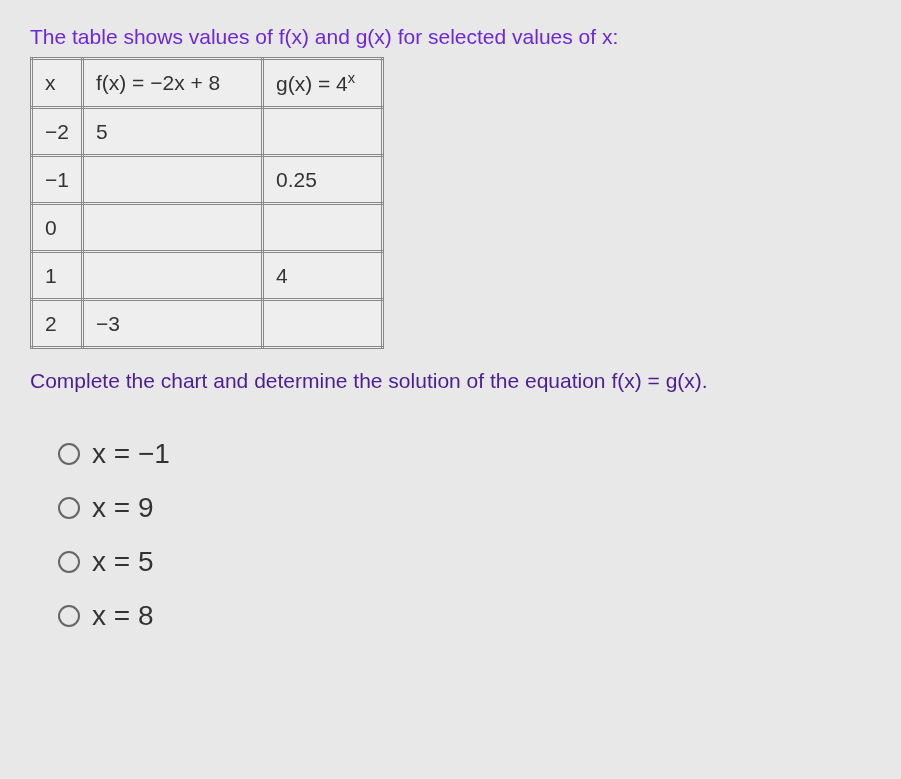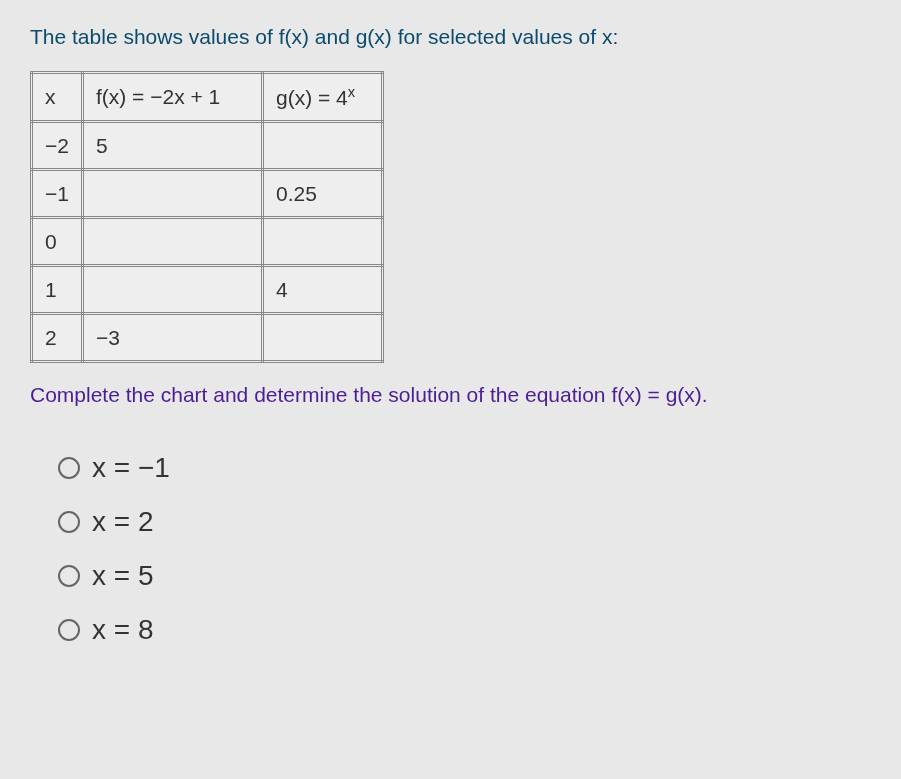--- a/index.html
+++ b/index.html
@@ -10,22 +10,22 @@
     body {
       font-family: Arial, Helvetica, sans-serif;
       background: #e8e8e8;
       padding: 25px 30px;
       color: #333;
       width: 901px;
       height: 779px;
     }
     .prompt {
       font-size: 21px;
-      color: #0c4a6e;
-      margin-bottom: 22px;
+      color: #6d28d9;
+      margin-bottom: 8px;
       font-weight: 400;
     }
     table {
       border-collapse: collapse;
       border: 3px double #888;
       background: #eee;
       margin-bottom: 20px;
     }
     table td, table th {
       border: 3px double #888;
@@ -80,21 +80,21 @@
   </style>
 </head>
 <body>
 
 <div class="prompt">The table shows values of f(x) and g(x) for selected values of x:</div>
 
 <table>
   <tbody>
       <tr>
     <th class="col-x">x</th>
-    <th class="col-fx">f(x) = −2x + 1</th>
+    <th class="col-fx">f(x) = −2x + 8</th>
     <th class="col-gx"><span>g(x) = 4</span><sup>x</sup></th>
   </tr>
   <tr>
     <td class="col-x">−2</td>
     <td class="col-fx">5</td>
     <td class="col-gx"></td>
   </tr>
   <tr>
     <td class="col-x">−1</td>
     <td class="col-fx"></td>
@@ -120,21 +120,21 @@
 
 <div class="instruction">Complete the chart and determine the solution of the equation f(x) = g(x).</div>
 
 <div class="options">
   <div class="option">
     <div class="radio"></div>
     <span class="option-label">x = −1</span>
   </div>
   <div class="option">
     <div class="radio"></div>
-    <span class="option-label">x = 2</span>
+    <span class="option-label">x = 9</span>
   </div>
   <div class="option">
     <div class="radio"></div>
     <span class="option-label">x = 5</span>
   </div>
   <div class="option">
     <div class="radio"></div>
     <span class="option-label">x = 8</span>
   </div>
 </div>

